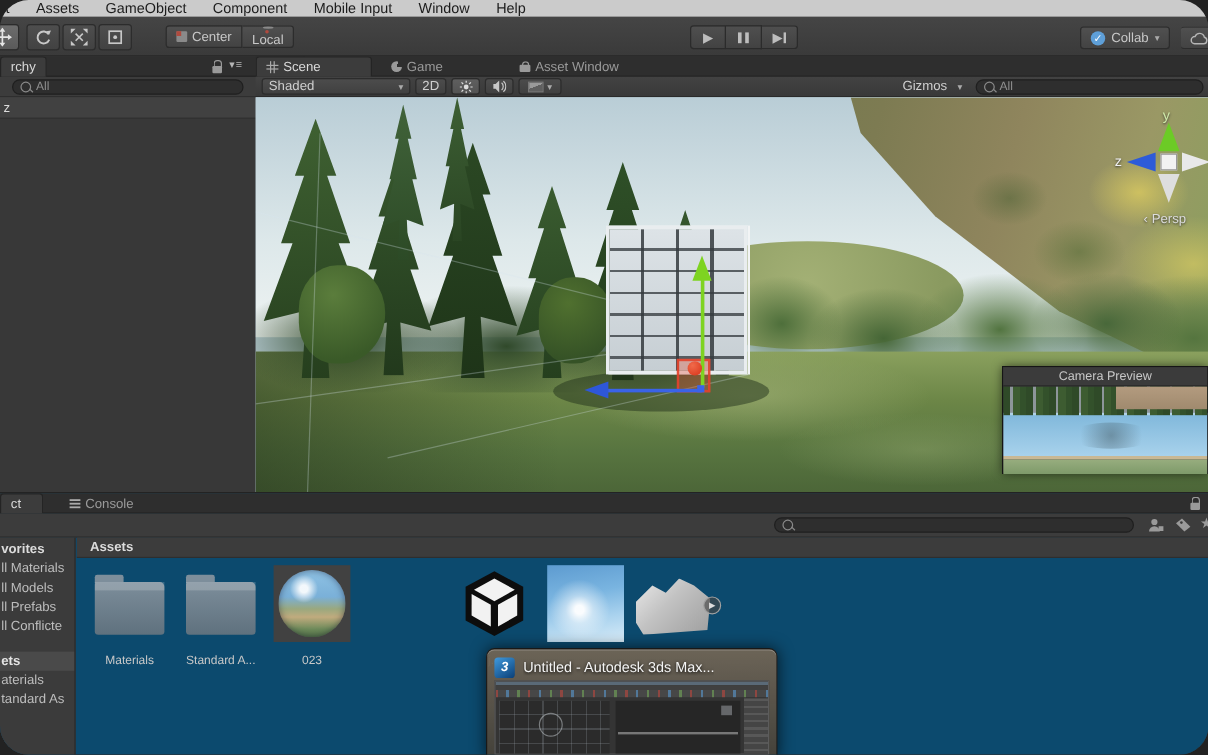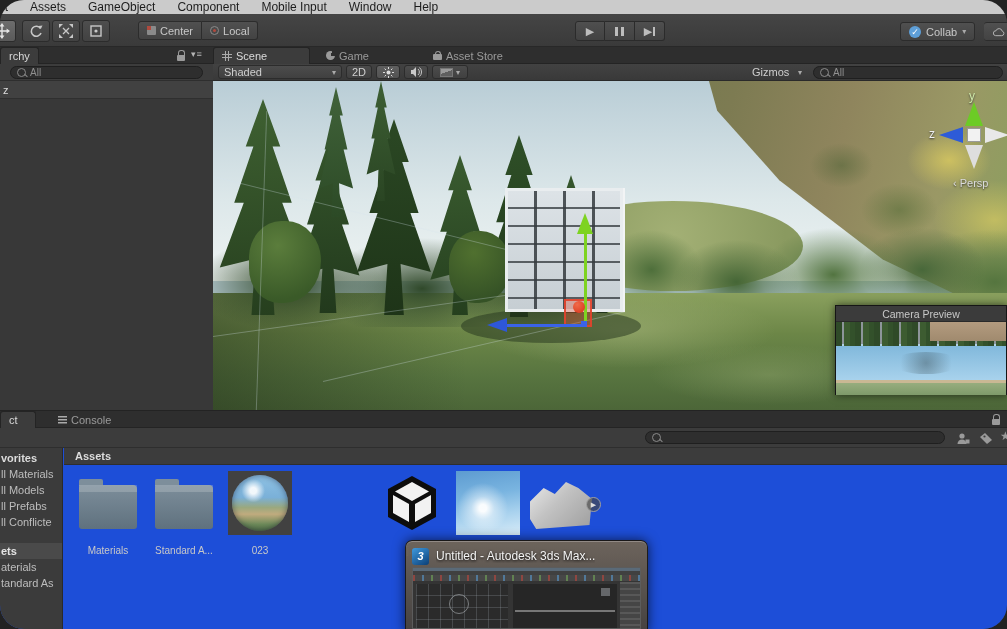--- a/index.html
+++ b/index.html
@@ -13,21 +13,21 @@
   
   .toolbar{left:0;top:14px;width:1007px;height:33px;background:linear-gradient(#454545,#3a3a3a);
            border-bottom:1px solid #282828;box-sizing:border-box;}
   .toolbtn{position:absolute;top:6px;height:22px;width:28px;background:linear-gradient(#4e4e4e,#424242);
            border:1px solid #2c2c2c;border-radius:3px;display:flex;align-items:center;justify-content:center;box-sizing:border-box;}
   .toolbtn.sel{background:linear-gradient(#6d6d6d,#5a5a5a);}
   .pillgroup{position:absolute;display:flex;}
   .pill{height:19px;background:linear-gradient(#505050,#434343);border:1px solid #2c2c2c;color:#c8c8c8;
         font-size:11px;display:flex;align-items:center;gap:4px;padding:0 8px;box-sizing:border-box;}
   .pill:first-child{border-radius:3px 0 0 3px;}
-  .pill:last-child{border-radius:0 3px 3px 0;border-left:none;}
+  .pill:last-child{border-radius:0 3px 3px 0;border-left:none;flex-direction:column;}
   .playbtn{width:30px;height:20px;background:linear-gradient(#4f4f4f,#424242);border:1px solid #2b2b2b;
            display:flex;align-items:center;justify-content:center;color:#bdbdbd;font-size:11px;box-sizing:border-box;}
   .bar{display:inline-block;width:3px;height:9px;background:#bdbdbd;}
   
   .tabstrip{background:#2e2e2e;border-bottom:1px solid #242424;box-sizing:border-box;}
   .tab{position:absolute;top:0;height:17px;display:flex;align-items:center;gap:4px;padding:0 8px;
        font-size:11px;color:#9a9a9a;box-sizing:border-box;}
   .tab.active{background:#3c3c3c;color:#dadada;border-radius:3px 3px 0 0;border:1px solid #242424;border-bottom:none;}
   .hdrrow{background:#3c3c3c;border-bottom:1px solid #2e2e2e;box-sizing:border-box;}
   .search{background:#2e2e2e;border:1px solid #1f1f1f;border-radius:8px;display:flex;align-items:center;
@@ -171,21 +171,21 @@
       </div>
       <div class="tab" style="left:105px;">
         <span style="width:9px;height:9px;border-radius:50%;background:conic-gradient(from 20deg,#2e2e2e 0 70deg,#9a9a9a 70deg 360deg);"></span>
         <span>Game</span>
       </div>
       <div class="tab" style="left:212px;">
         <span style="position:relative;width:9px;height:9px;">
           <i style="position:absolute;left:0;top:3px;width:9px;height:6px;background:#9a9a9a;border-radius:1px;"></i>
           <i style="position:absolute;left:2px;top:0;width:4px;height:4px;border:1px solid #9a9a9a;border-bottom:none;border-radius:3px 3px 0 0;"></i>
         </span>
-        <span>Asset Store</span>
+        <span>Asset Window</span>
       </div>
     </div>
 
     <div style="position:relative;width:100%;height:17px;background:linear-gradient(#424242,#393939);border-bottom:1px solid #2a2a2a;box-sizing:border-box;">
       <div class="abs" style="left:5px;top:1px;width:124px;height:14px;display:flex;align-items:center;justify-content:space-between;padding:0 5px;font-size:11px;color:#cfcfcf;background:linear-gradient(#4c4c4c,#404040);border:1px solid #2c2c2c;border-radius:3px;box-sizing:border-box;">
         <span>Shaded</span>
           <span class="caret">▾</span>
       </div>
       <div class="abs" style="left:133px;top:1px;width:26px;height:14px;display:flex;align-items:center;justify-content:center;font-size:11px;color:#cfcfcf;background:linear-gradient(#4c4c4c,#404040);border:1px solid #2c2c2c;border-radius:3px;box-sizing:border-box;">
           <span>2D</span>
@@ -302,21 +302,21 @@
                repeating-linear-gradient(90deg,#2f4a28 0 6px,rgba(215,230,238,.55) 6px 8px,#3d5c31 8px 14px,#33512b 14px 19px);"></div>
           <div class="abs" style="right:0;top:0;width:76px;height:19px;background:linear-gradient(#b39b7f,#a08a6e);"></div>
           <div class="abs" style="left:55px;top:30px;width:70px;height:22px;border-radius:50%;background:radial-gradient(circle,rgba(70,92,102,.5),transparent 70%);"></div>
           <div class="abs" style="left:0;top:58px;width:172px;height:3px;background:#c9b894;"></div>
           <div class="abs" style="left:0;top:61px;width:172px;height:12px;background:linear-gradient(#97ad7e,#7e9a6a);"></div>
         </div>
       </div>
     </div>
   </div>
 
-  <div class="abs" style="left:0;top:410px;width:1007px;height:219px;background:#1d4ed8;border-top:1px solid #232323;box-sizing:border-box;">
+  <div class="abs" style="left:0;top:410px;width:1007px;height:219px;background:#0c4a6e;border-top:1px solid #232323;box-sizing:border-box;">
     <div class="tabstrip" style="position:relative;width:100%;height:17px;">
       <div class="tab active" style="left:0;width:36px;">
           <span>ct</span>
         </div>
       <div class="tab" style="left:50px;">
         <span style="width:9px;height:9px;background:
           linear-gradient(#aaa,#aaa) 0 1px/9px 1.5px no-repeat,
           linear-gradient(#aaa,#aaa) 0 4px/9px 1.5px no-repeat,
           linear-gradient(#aaa,#aaa) 0 7px/9px 1.5px no-repeat;"></span>
         <span>Console</span>

